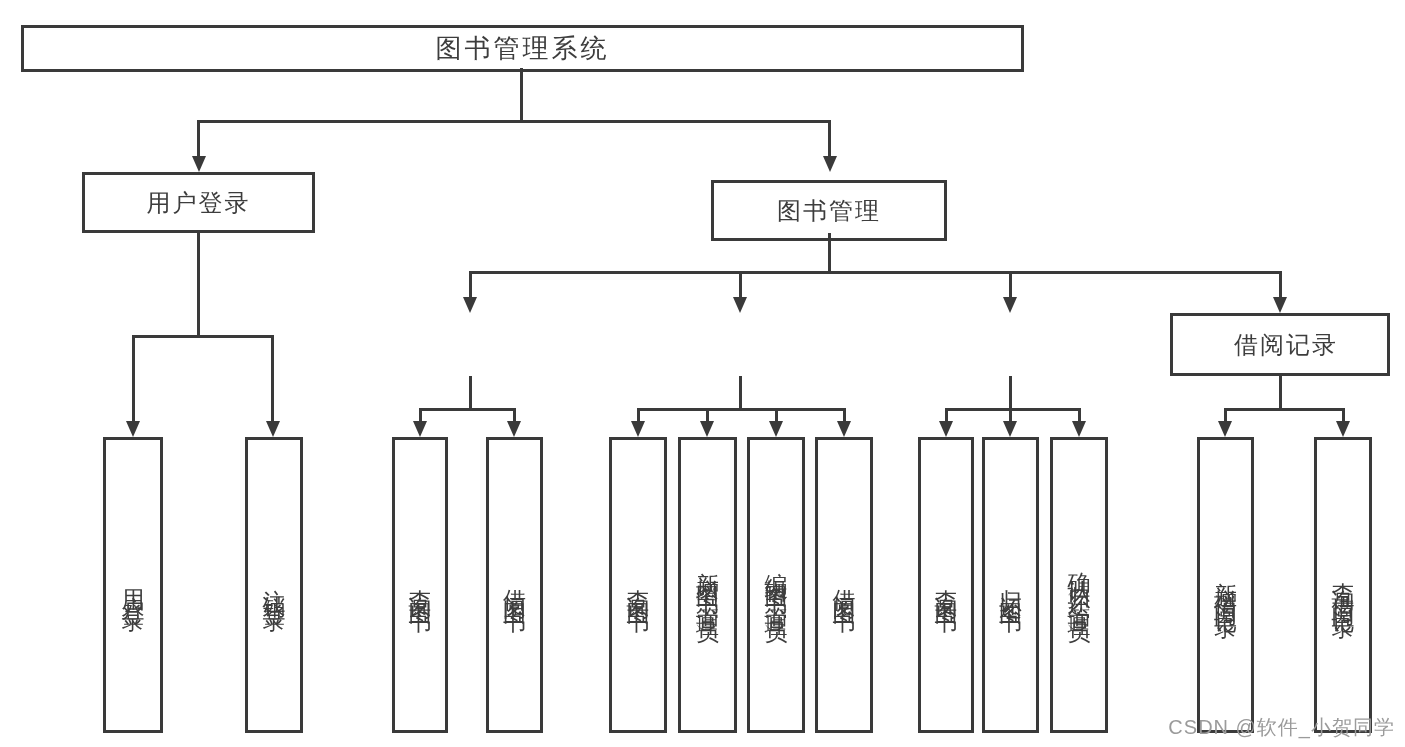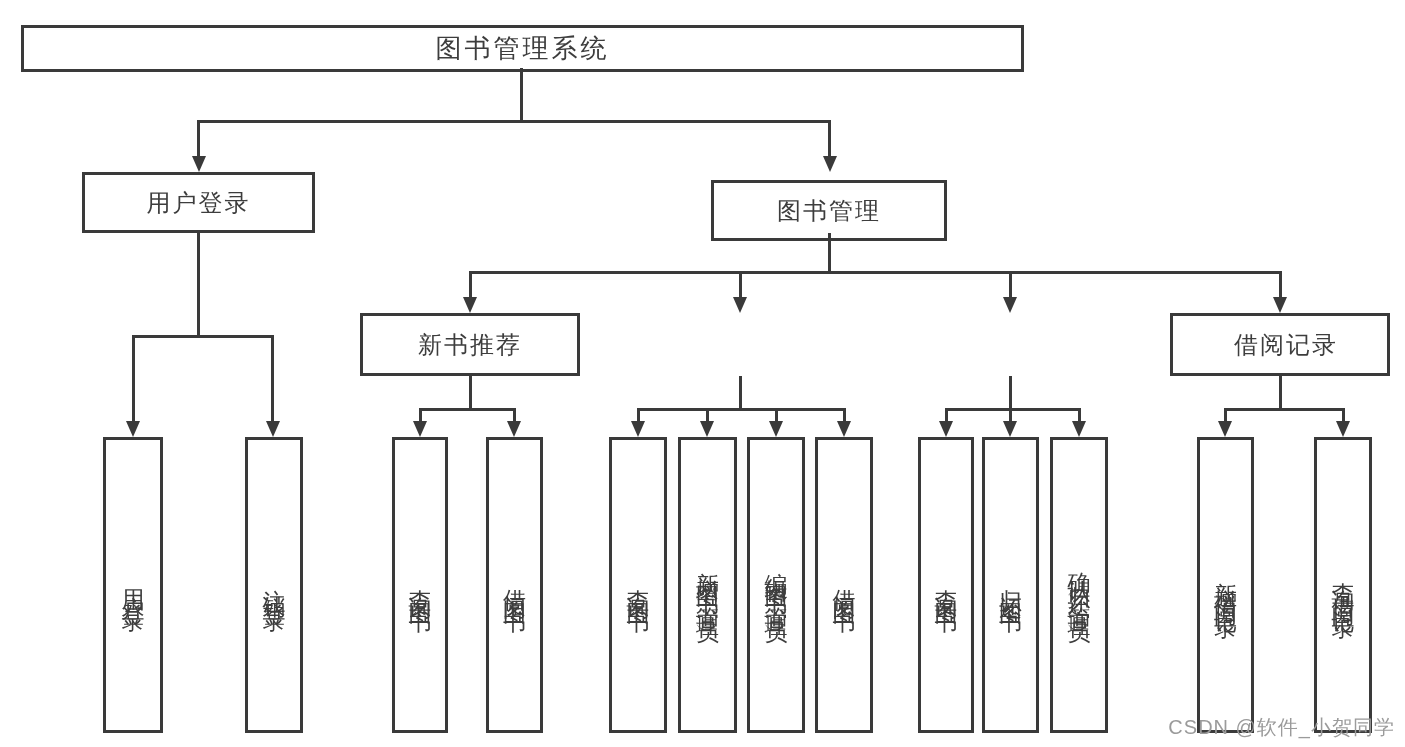--- a/index.html
+++ b/index.html
@@ -87,23 +87,20 @@
   <div class="hline" style="left:469px;top:271px;width:813px;"></div>
   <div class="vline" style="left:469px;top:271px;height:28px;"></div>
   <div class="arrow" style="left:463px;top:297px;"></div>
   <div class="vline" style="left:739px;top:271px;height:28px;"></div>
   <div class="arrow" style="left:733px;top:297px;"></div>
   <div class="vline" style="left:1009px;top:271px;height:28px;"></div>
   <div class="arrow" style="left:1003px;top:297px;"></div>
   <div class="vline" style="left:1279px;top:271px;height:28px;"></div>
   <div class="arrow" style="left:1273px;top:297px;"></div>
 
-  <div class="box" style="left:360px;top:313px;width:220px;height:63px;">
-    <span class="hlabel">新书推荐</span>
-  </div>
   <div class="box" style="left:1170px;top:313px;width:220px;height:63px;padding-left:12px;">
     <span class="hlabel">借阅记录</span>
   </div>
 
   <div class="vline" style="left:469px;top:376px;height:32px;"></div>
   <div class="hline" style="left:419px;top:408px;width:97px;"></div>
   <div class="vline" style="left:419px;top:408px;height:15px;"></div>
   <div class="arrow" style="left:413px;top:421px;"></div>
   <div class="vline" style="left:513px;top:408px;height:15px;"></div>
   <div class="arrow" style="left:507px;top:421px;"></div>

